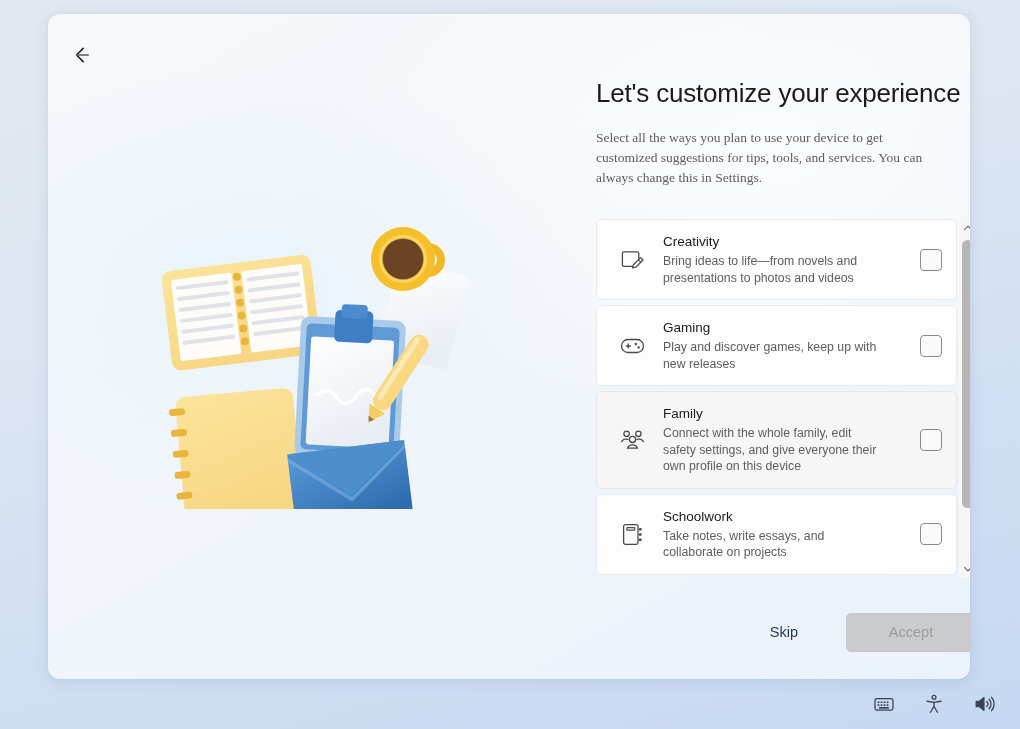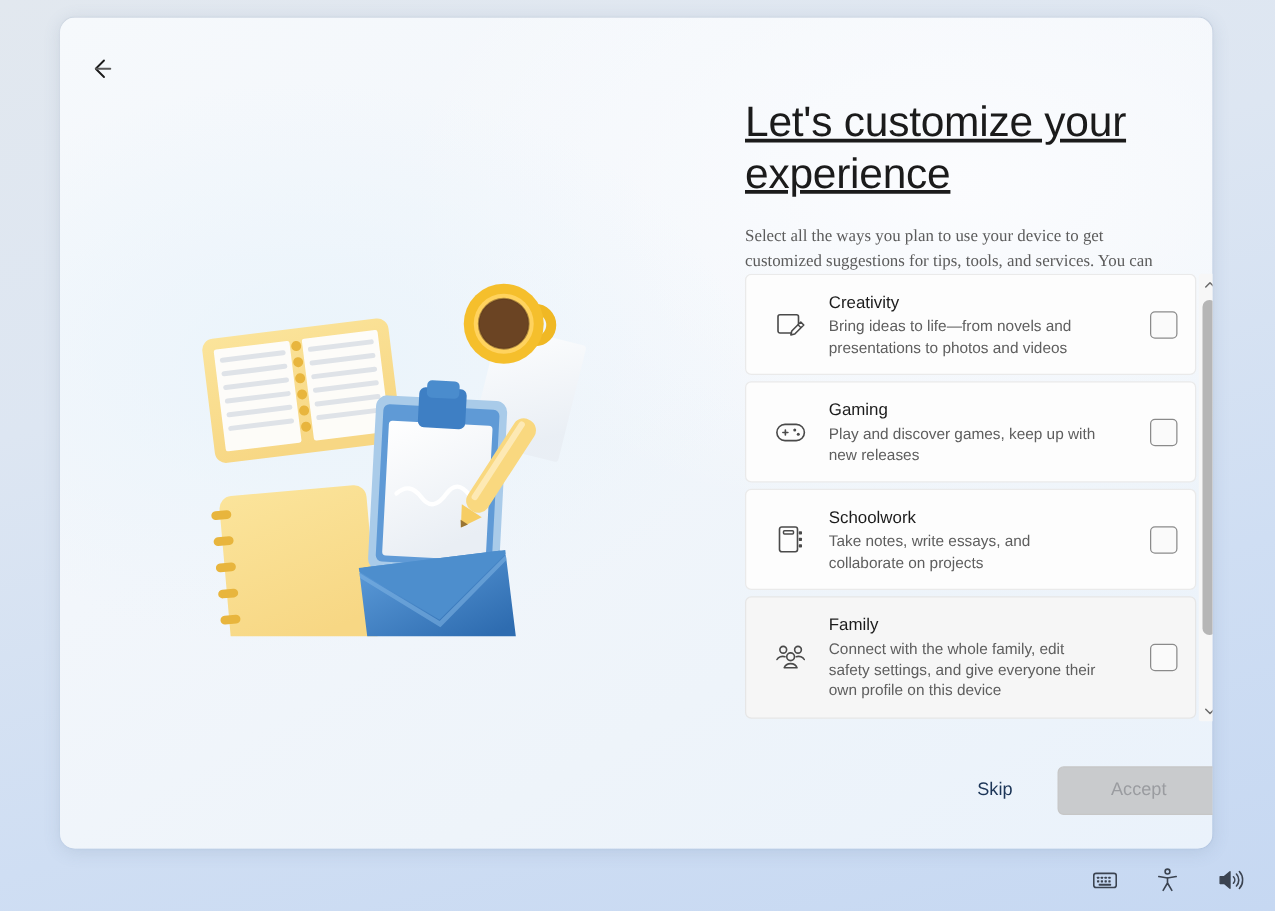--- a/index.html
+++ b/index.html
@@ -60,26 +60,25 @@
 
   
   .content-col {
     position: absolute;
     left: 548px;
     top: 64px;
     width: 380px;
   }
 
   .page-title {
-    font-size: 34px;
+    font-size: 26px;
     font-weight: 400;
     color: #1b1b1b;
     letter-spacing: -0.2px;
     line-height: 1.2;
-    text-decoration: underline;
   }
 
   .page-desc {
     margin-top: 19px;
     font-size: 13.5px;
     line-height: 20px;
     color: #5c5c5c;
     width: 340px;
     font-family: Liberation Serif, serif;
   }
@@ -192,21 +191,21 @@
   
   .footer {
     position: absolute;
     left: 548px;
     top: 598px;
     width: 380px;
     height: 40px;
     display: flex;
     align-items: center;
     justify-content: flex-end;
-    gap: 32px;
+    gap: 44px;
   }
 
   .skip-btn {
     border: none;
     background: transparent;
     font-family: "Liberation Sans", sans-serif;
     font-size: 14.5px;
     color: #1c3557;
     cursor: pointer;
     padding: 6px 4px;
@@ -389,53 +388,53 @@
             <circle cx="19.6" cy="15.4" r="1.2" fill="#4a4a4a"></circle>
           </svg>
         </div>
         <div class="opt-text">
           <div class="opt-title">Gaming</div>
           <div class="opt-sub">Play and discover games, keep up with new releases</div>
         </div>
         <div class="opt-check"></div>
       </div>
 
+      <div class="opt-row hovered">
+        <div class="opt-icon">
+          <svg width="27" height="27" viewBox="0 0 27 27">
+            <circle cx="7.6" cy="7.8" r="2.7" fill="none" stroke="#4a4a4a" stroke-width="1.3"></circle>
+            <circle cx="19.4" cy="7.8" r="2.7" fill="none" stroke="#4a4a4a" stroke-width="1.3"></circle>
+            <path d="M2.6 15.6 a5 4 0 0 1 6.4 -2.2" fill="none" stroke="#4a4a4a" stroke-width="1.3" stroke-linecap="round"></path>
+            <path d="M24.4 15.6 a5 4 0 0 0 -6.4 -2.2" fill="none" stroke="#4a4a4a" stroke-width="1.3" stroke-linecap="round"></path>
+            <circle cx="13.5" cy="13.4" r="3.1" fill="#f6f6f6" stroke="#4a4a4a" stroke-width="1.3"></circle>
+            <path d="M8.4 22.2 a5.3 4.6 0 0 1 10.2 0 z" fill="#f6f6f6" stroke="#4a4a4a" stroke-width="1.3" stroke-linejoin="round"></path>
+          </svg>
+        </div>
+        <div class="opt-text">
+          <div class="opt-title">Family</div>
+          <div class="opt-sub">Connect with the whole family, edit safety settings, and give everyone their own profile on this device</div>
+        </div>
+        <div class="opt-check"></div>
+      </div>
+
       <div class="opt-row">
         <div class="opt-icon">
           <svg width="27" height="27" viewBox="0 0 27 27">
             <rect x="4.6" y="3.6" width="14.4" height="19.8" rx="1.8" fill="none" stroke="#4a4a4a" stroke-width="1.3"></rect>
             <rect x="7.8" y="6.6" width="8" height="2.6" rx="0.8" fill="none" stroke="#4a4a4a" stroke-width="1.2"></rect>
             <g fill="#4a4a4a">
               <rect x="20" y="7" width="2.6" height="2.6" rx="0.6"></rect>
               <rect x="20" y="12.2" width="2.6" height="2.6" rx="0.6"></rect>
               <rect x="20" y="17.4" width="2.6" height="2.6" rx="0.6"></rect>
             </g>
           </svg>
         </div>
         <div class="opt-text">
           <div class="opt-title">Schoolwork</div>
           <div class="opt-sub">Take notes, write essays, and collaborate on projects</div>
-        </div>
-        <div class="opt-check"></div>
-      </div>
-
-      <div class="opt-row hovered">
-        <div class="opt-icon">
-          <svg width="27" height="27" viewBox="0 0 27 27">
-            <circle cx="7.6" cy="7.8" r="2.7" fill="none" stroke="#4a4a4a" stroke-width="1.3"></circle>
-            <circle cx="19.4" cy="7.8" r="2.7" fill="none" stroke="#4a4a4a" stroke-width="1.3"></circle>
-            <path d="M2.6 15.6 a5 4 0 0 1 6.4 -2.2" fill="none" stroke="#4a4a4a" stroke-width="1.3" stroke-linecap="round"></path>
-            <path d="M24.4 15.6 a5 4 0 0 0 -6.4 -2.2" fill="none" stroke="#4a4a4a" stroke-width="1.3" stroke-linecap="round"></path>
-            <circle cx="13.5" cy="13.4" r="3.1" fill="#f6f6f6" stroke="#4a4a4a" stroke-width="1.3"></circle>
-            <path d="M8.4 22.2 a5.3 4.6 0 0 1 10.2 0 z" fill="#f6f6f6" stroke="#4a4a4a" stroke-width="1.3" stroke-linejoin="round"></path>
-          </svg>
-        </div>
-        <div class="opt-text">
-          <div class="opt-title">Family</div>
-          <div class="opt-sub">Connect with the whole family, edit safety settings, and give everyone their own profile on this device</div>
         </div>
         <div class="opt-check"></div>
       </div>
 
     </div>
 
     <div class="scrollbar">
       <div class="sb-arrow up">
         <svg width="10" height="10" viewBox="0 0 10 10">
           <path d="M1.6 6.6 L5 3.2 L8.4 6.6" fill="none" stroke="#6b6b6b" stroke-width="1.2" stroke-linecap="round" stroke-linejoin="round"></path>

